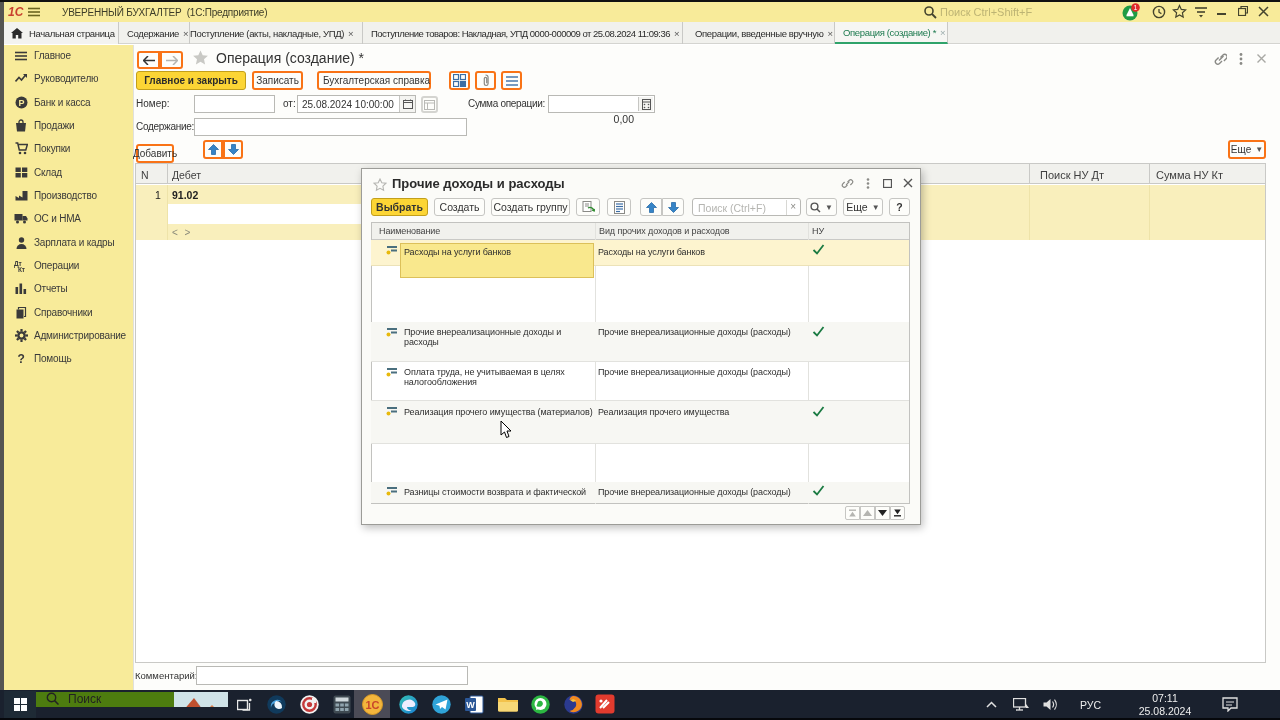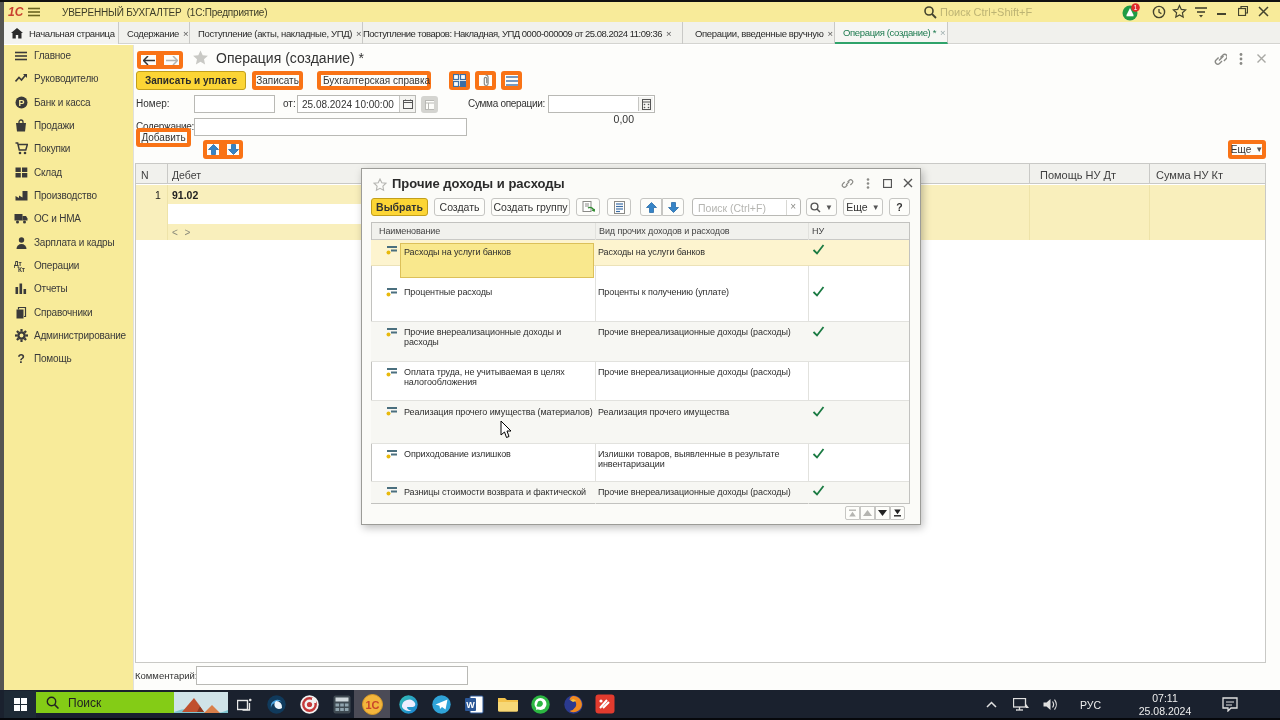--- a/index.html
+++ b/index.html
@@ -1,17 +1,17 @@
 <!DOCTYPE html>
 <html><head><meta charset="utf-8"><style>
 *{box-sizing:border-box;margin:0;padding:0}
 html,body{width:1280px;height:720px;overflow:hidden}
 body{font-family:"Liberation Sans",sans-serif;background:#fff;position:relative;font-size:10.5px;color:#333}
 .a{position:absolute}
-.btn{position:absolute;display:flex;align-items:center;justify-content:center;background:#fdfdfa;border:4px solid #f97316;border-radius:3px;font-size:10px;color:#333;white-space:nowrap}
+.btn{position:absolute;display:flex;align-items:center;justify-content:center;background:#fdfdfa;border:2px solid #f97316;border-radius:3px;font-size:10px;color:#333;white-space:nowrap}
 .tab{position:absolute;top:22px;height:22px;display:flex;align-items:center;white-space:nowrap;overflow:hidden;font-size:9.5px;letter-spacing:-0.35px;color:#2b2b2b}
 .ybtn{background:#fcd535;border:1px solid #c29f1b}
 svg{display:block}
 </style></head>
 <body>
 
 <div class="a" style="left:0;top:0;width:1280px;height:2px;background:#111"></div>
 <div class="a" style="left:0;top:2px;width:4px;height:688px;background:#555552"></div>
 
 <div class="a" style="left:4px;top:2px;width:1276px;height:20px;background:#f8eb9a"></div>
@@ -81,25 +81,25 @@
  <svg width="12" height="11" style="margin-left:7px;flex:none">
       <path d="M6 0 L12 5 H10.5 V10.5 H7.2 V7 H4.8 V10.5 H1.5 V5 H0 Z" fill="#2b2b2b"></path>
     </svg>
  <span style="margin-left:6px">Начальная страница</span>
 </div>
 <div class="tab" style="left:119px;width:71px;border-right:1px solid #c9c9c6">
  <span style="margin-left:8px">Содержание</span>
     <span style="margin-left:4px;color:#555">×</span>
 </div>
 <div class="tab" style="left:190px;width:173px;border-right:1px solid #c9c9c6">
- <span style="margin-left:8px">Поступление (акты, накладные, УПД)</span>
+ <span style="margin-left:0">Поступление (акты, накладные, УПД)</span>
     <span style="margin-left:4px;color:#555">×</span>
 </div>
 <div class="tab" style="left:363px;width:320px;border-right:1px solid #c9c9c6">
- <span style="letter-spacing:-0.5px">Поступление товаров: Накладная, УПД 0000-000009 от 25.08.2024 11:09:36</span>
+ <span style="margin-left:8px;letter-spacing:-0.5px">Поступление товаров: Накладная, УПД 0000-000009 от 25.08.2024 11:09:36</span>
     <span style="margin-left:4px;color:#555">×</span>
 </div>
 <div class="tab" style="left:683px;width:152px;border-right:1px solid #c9c9c6">
  <span style="margin-left:12px">Операции, введенные вручную</span>
     <span style="margin-left:4px;color:#555">×</span>
 </div>
 <div class="tab" style="left:835px;width:113px;background:#f6f6f3;border-right:1px solid #c9c9c6;border-bottom:2px solid #2fa36a;color:#1d7a4f">
  <span style="margin-left:8px">Операция (создание) *</span>
     <span style="margin-left:4px;color:#9aa">×</span>
 </div>
@@ -247,21 +247,21 @@
       <circle cx="2" cy="7" r="1.4" fill="#8a8a86"></circle>
       <circle cx="2" cy="11.5" r="1.4" fill="#8a8a86"></circle>
     </svg>
 </div>
 <div class="a" style="left:1256px;top:53px;width:11px;height:11px">
  <svg width="11" height="11">
       <path d="M1.5 1.5 L9.5 9.5 M9.5 1.5 L1.5 9.5" stroke="#a8a8a4" stroke-width="1.4"></path>
     </svg>
 </div>
 
-<div class="btn ybtn" style="left:136px;top:71px;width:110px;height:19px;font-weight:bold;color:#2b2b2b">Записать и уплате</div>
+<div class="btn ybtn" style="left:136px;top:71px;width:110px;height:19px;font-weight:bold;color:#2b2b2b">Главное и закрыть</div>
 <div class="btn" style="left:252px;top:71px;width:51px;height:19px">Записать</div>
 <div class="btn" style="left:317px;top:71px;width:114px;height:19px">
  <svg width="13" height="12" style="margin-right:5px">
       <path d="M3 4 V1 h7 v3" fill="none" stroke="#3c6ea5" stroke-width="1.3"></path>
       <rect x="1" y="4" width="11" height="4.5" fill="#3c6ea5"></rect>
       <rect x="3" y="7.5" width="7" height="4" fill="#fff" stroke="#3c6ea5"></rect>
     </svg>
  Бухгалтерская справка</div>
 <div class="btn" style="left:449px;top:71px;width:21px;height:19px">
     <svg width="13" height="13">
@@ -317,38 +317,38 @@
         <circle cx="2.5" cy="5.5" r="0.8" fill="#555"></circle>
         <circle cx="6.5" cy="5.5" r="0.8" fill="#555"></circle>
         <circle cx="2.5" cy="8.5" r="0.8" fill="#555"></circle>
         <circle cx="6.5" cy="8.5" r="0.8" fill="#555"></circle>
       </svg>
     </span>
 </div>
 <div class="a" style="left:136px;top:121px;color:#333;font-size:10px;letter-spacing:-0.3px">Содержание:</div>
 <div class="a" style="left:194px;top:118px;width:273px;height:18px;background:#fff;border:1px solid #b9b9b5"></div>
 
-<div class="btn" style="left:136px;top:128px;width:55px;height:19px">Добавить</div>
+<div class="btn" style="left:136px;top:144px;width:38px;height:19px">Добавить</div>
 <div class="btn" style="left:203px;top:140px;width:20px;height:19px;border-radius:3px 0 0 3px">
     <svg width="11" height="11">
       <path d="M5.5 0.5 L10.5 5.5 H7.5 V10.5 H3.5 V5.5 H0.5 Z" fill="#3584c7" stroke="#2a6ca8" stroke-width="0.8"></path>
     </svg>
   </div>
 <div class="btn" style="left:223px;top:140px;width:20px;height:19px;border-radius:0 3px 3px 0">
     <svg width="11" height="11" style="transform:rotate(180deg)">
       <path d="M5.5 0.5 L10.5 5.5 H7.5 V10.5 H3.5 V5.5 H0.5 Z" fill="#3584c7" stroke="#2a6ca8" stroke-width="0.8"></path>
     </svg>
   </div>
 <div class="btn" style="left:1228px;top:140px;width:38px;height:19px">Еще <span style="margin-left:4px;font-size:8px;color:#555">▼</span></div>
 
 <div class="a" style="left:135px;top:163px;width:1131px;height:500px;border:1px solid #c9c9c6;background:#fff"></div>
 <div class="a" style="left:136px;top:164px;width:1129px;height:20px;background:#f1f1ed;border-bottom:1px solid #c9c9c6"></div>
 <div class="a" style="left:141px;top:169px;color:#3f3f3f">N</div>
 <div class="a" style="left:172px;top:169px;color:#3f3f3f">Дебет</div>
-<div class="a" style="left:1040px;top:169px;color:#3f3f3f;font-size:11px">Помощь НУ Дт</div>
+<div class="a" style="left:1040px;top:169px;color:#3f3f3f;font-size:11px">Поиск НУ Дт</div>
 <div class="a" style="left:1156px;top:169px;color:#3f3f3f;font-size:11px">Сумма НУ Кт</div>
 
 <div class="a" style="left:167px;top:164px;width:1px;height:20px;background:#c9c9c6"></div>
 <div class="a" style="left:1029px;top:164px;width:1px;height:20px;background:#c9c9c6"></div>
 <div class="a" style="left:1149px;top:164px;width:1px;height:20px;background:#c9c9c6"></div>
 
 <div class="a" style="left:136px;top:185px;width:1129px;height:55px;background:#f9efbc"></div>
 <div class="a" style="left:167px;top:185px;width:1px;height:55px;background:#eee3a9"></div>
 <div class="a" style="left:1029px;top:185px;width:1px;height:55px;background:#eee3a9"></div>
 <div class="a" style="left:1149px;top:185px;width:1px;height:55px;background:#eee3a9"></div>
@@ -465,36 +465,20 @@
       </span>
   <span class="a" style="left:29px;top:3px;width:194px;height:35px;background:#f9e88d;border:1px solid #dcc05a"></span>
   <span class="dtxt" style="left:33px;top:7px">Расходы на услуги банков</span>
   <span class="dtxt" style="left:227px;top:7px">Расходы на услуги банков</span>
   <span class="chk">
         <svg width="13" height="11">
           <path d="M1.5 6 L5 9.5 L11.5 1" fill="none" stroke="#1a7a42" stroke-width="1.8"></path>
         </svg>
       </span>
 </div>
-<div class="drow" style="top:113px;height:40px">
-  <span class="icat">
-        <svg width="13" height="10">
-          <line x1="1" y1="2" x2="11" y2="2" stroke="#4a6f7e" stroke-width="2"></line>
-          <line x1="5" y1="5.5" x2="11" y2="5.5" stroke="#4a6f7e" stroke-width="2"></line>
-          <circle cx="2.5" cy="7.5" r="2" fill="#e8b90c"></circle>
-        </svg>
-      </span>
-  <span class="dtxt" style="left:33px;top:5px">Процентные расходы</span>
-  <span class="dtxt" style="left:227px;top:5px">Проценты к получению (уплате)</span>
-  <span class="chk">
-        <svg width="13" height="11">
-          <path d="M1.5 6 L5 9.5 L11.5 1" fill="none" stroke="#1a7a42" stroke-width="1.8"></path>
-        </svg>
-      </span>
-</div>
 <div class="drow" style="top:153px;height:40px;background:#f7f7f3">
   <span class="icat">
         <svg width="13" height="10">
           <line x1="1" y1="2" x2="11" y2="2" stroke="#4a6f7e" stroke-width="2"></line>
           <line x1="5" y1="5.5" x2="11" y2="5.5" stroke="#4a6f7e" stroke-width="2"></line>
           <circle cx="2.5" cy="7.5" r="2" fill="#e8b90c"></circle>
         </svg>
       </span>
   <span class="dtxt" style="left:33px;top:5px">Прочие внереализационные доходы и<br>расходы</span>
   <span class="dtxt" style="left:227px;top:5px">Прочие внереализационные доходы (расходы)</span>
@@ -524,36 +508,20 @@
         </svg>
       </span>
   <span class="dtxt" style="left:33px;top:6px">Реализация прочего имущества (материалов)</span>
   <span class="dtxt" style="left:227px;top:6px">Реализация прочего имущества</span>
   <span class="chk" style="top:5px">
         <svg width="13" height="11">
           <path d="M1.5 6 L5 9.5 L11.5 1" fill="none" stroke="#1a7a42" stroke-width="1.8"></path>
         </svg>
       </span>
 </div>
-<div class="drow" style="top:275px;height:38px">
-  <span class="icat">
-        <svg width="13" height="10">
-          <line x1="1" y1="2" x2="11" y2="2" stroke="#4a6f7e" stroke-width="2"></line>
-          <line x1="5" y1="5.5" x2="11" y2="5.5" stroke="#4a6f7e" stroke-width="2"></line>
-          <circle cx="2.5" cy="7.5" r="2" fill="#e8b90c"></circle>
-        </svg>
-      </span>
-  <span class="dtxt" style="left:33px;top:5px">Оприходование излишков</span>
-  <span class="dtxt" style="left:227px;top:5px">Излишки товаров, выявленные в результате<br>инвентаризации</span>
-  <span class="chk">
-        <svg width="13" height="11">
-          <path d="M1.5 6 L5 9.5 L11.5 1" fill="none" stroke="#1a7a42" stroke-width="1.8"></path>
-        </svg>
-      </span>
-</div>
 <div class="drow" style="top:313px;height:21px;border-bottom:none;background:#f7f7f3">
   <span class="icat" style="top:4px">
         <svg width="13" height="10">
           <line x1="1" y1="2" x2="11" y2="2" stroke="#4a6f7e" stroke-width="2"></line>
           <line x1="5" y1="5.5" x2="11" y2="5.5" stroke="#4a6f7e" stroke-width="2"></line>
           <circle cx="2.5" cy="7.5" r="2" fill="#e8b90c"></circle>
         </svg>
       </span>
   <span class="dtxt" style="left:33px;top:5px">Разницы стоимости возврата и фактической</span>
   <span class="dtxt" style="left:227px;top:5px">Прочие внереализационные доходы (расходы)</span>
@@ -594,21 +562,21 @@
 
 <div class="a" style="left:14px;top:8px">
       <svg width="13" height="13">
         <rect x="0" y="0" width="6" height="6" fill="#fefefe"></rect>
         <rect x="7" y="0" width="6" height="6" fill="#fefefe"></rect>
         <rect x="0" y="7" width="6" height="6" fill="#fefefe"></rect>
         <rect x="7" y="7" width="6" height="6" fill="#fefefe"></rect>
       </svg>
     </div>
 
-<div class="a" style="left:36px;top:2px;width:192px;height:21px;background:#84cc16;display:flex;align-items:center;overflow:hidden">
+<div class="a" style="left:36px;top:2px;width:192px;height:15px;background:#4d7c0f;display:flex;align-items:flex-start;overflow:hidden">
  <svg width="13" height="13" style="margin-left:10px">
         <circle cx="5.5" cy="5.5" r="4.2" fill="none" stroke="#222" stroke-width="1.4"></circle>
         <line x1="8.6" y1="8.6" x2="12.5" y2="12.5" stroke="#222" stroke-width="1.5"></line>
       </svg>
  <span style="margin-left:9px;font-size:12px;color:#222">Поиск</span>
  <svg width="54" height="28" style="position:absolute;right:0;top:0">
         <rect width="54" height="28" fill="#cfe3e8"></rect>
         <path d="M0 20 Q14 14 27 19 T54 18 V28 H0 Z" fill="#7fc4cf"></path>
         <path d="M8 20 L20 6 L30 20 Z" fill="#c0502e"></path>
         <path d="M20 6 L26 14 L23 20 L30 20 Z" fill="#8c3820"></path>

